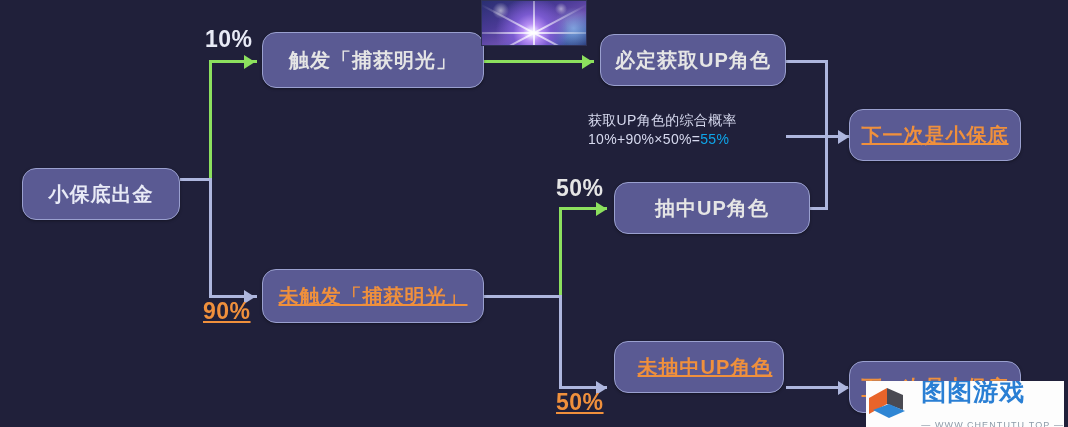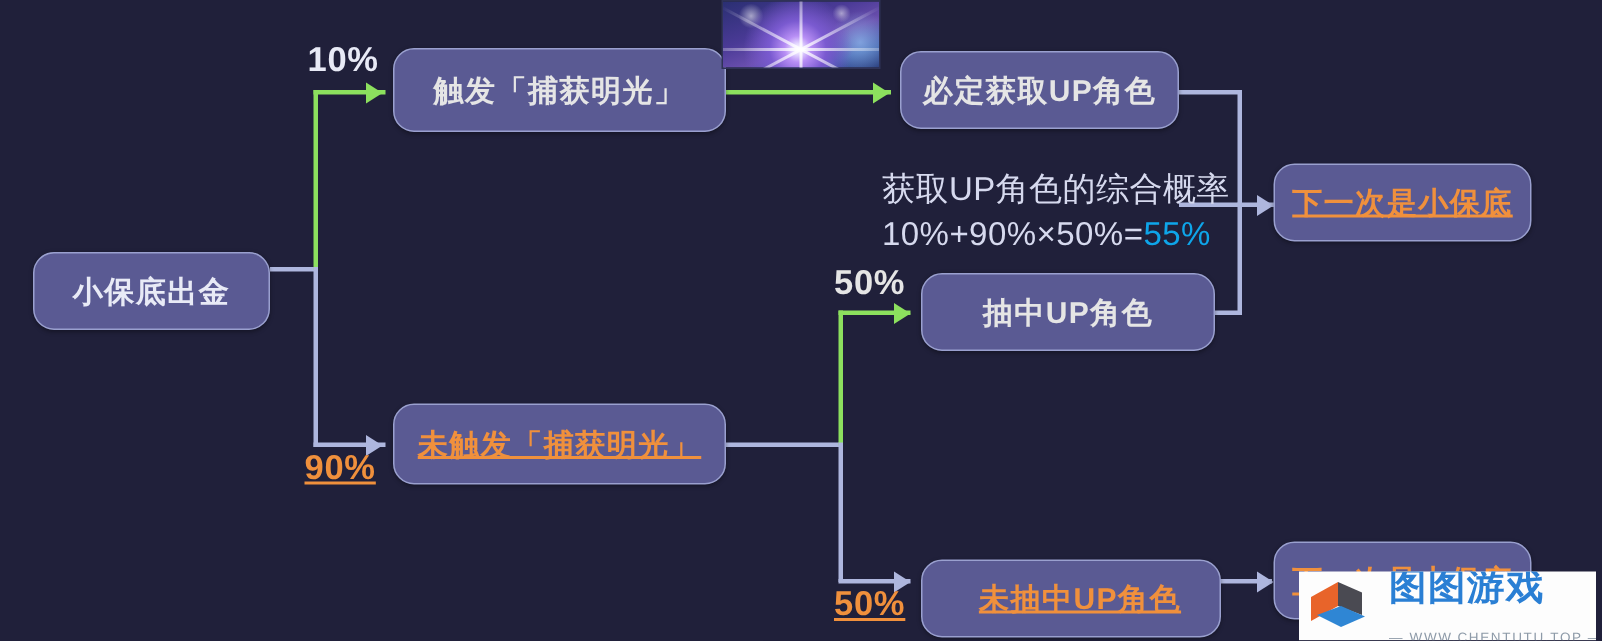--- a/index.html
+++ b/index.html
@@ -57,21 +57,21 @@
   .pct {
     position: absolute;
     font-size: 23px;
     font-weight: 700;
     letter-spacing: .5px;
     white-space: nowrap;
   }
   .note {
     position: absolute;
     color: #d6d9ee;
-    font-size: 22px;
+    font-size: 14px;
     line-height: 1.35;
     white-space: nowrap;
     letter-spacing: .3px;
   }
   .note .hl { color: #0ea5e9; font-weight: 400; }
 
   
   #thumb {
     position: absolute;
     left: 481px; top: 0px;
@@ -98,20 +98,21 @@
 
   
   #watermark {
     position: absolute;
     left: 866px; top: 381px;
     width: 198px; height: 46px;
     background: #fdfdfd;
     display: flex;
     align-items: center;
     overflow: hidden;
+    justify-content: flex-end;
   }
   #wm-logo { width: 50px; height: 40px; flex: none; margin-left: 4px; }
   #wm-text { margin-left: 6px; line-height: 1; }
   #wm-title {
     font-size: 25px;
     font-weight: 700;
     color: #2a7fd4;
     letter-spacing: 1px;
   }
   #wm-sub {
@@ -178,21 +179,21 @@
   </div>
 
   <div class="node t-green" style="left:614px; top:182px; width:196px; height:52px;">
     <span>抽中UP角色</span>
   </div>
 
   <div class="node t-orange" style="left:262px; top:269px; width:222px; height:54px;">
     <span>未触发「捕获明光」</span>
   </div>
 
-  <div class="node t-orange" style="left:614px; top:373px; width:200px; height:52px;padding-left:12px;">
+  <div class="node t-orange" style="left:614px; top:341px; width:170px; height:52px;padding-left:12px;">
     <span>未抽中UP角色</span>
   </div>
 
   <div class="node t-orange" style="left:849px; top:361px; width:172px; height:52px;">
     <span>下一次是大保底</span>
   </div>
 
   <div class="pct t-white" style="left:205px; top:26px;">10%</div>
 
   <div class="pct t-orange" style="left:203px; top:298px;text-align:center;">90%</div>

